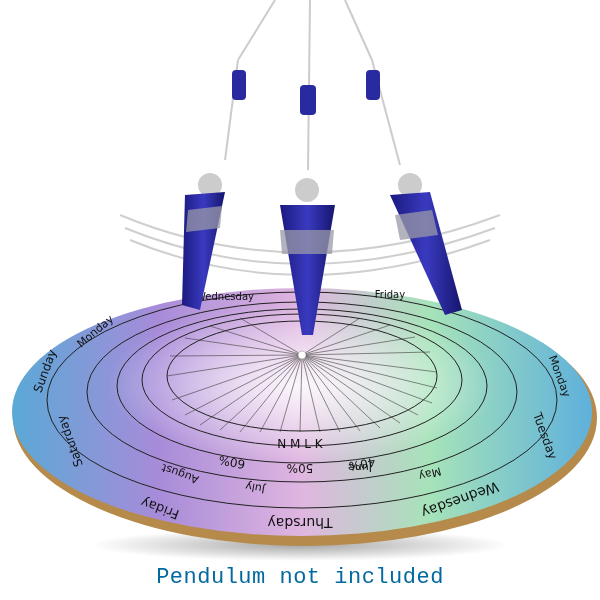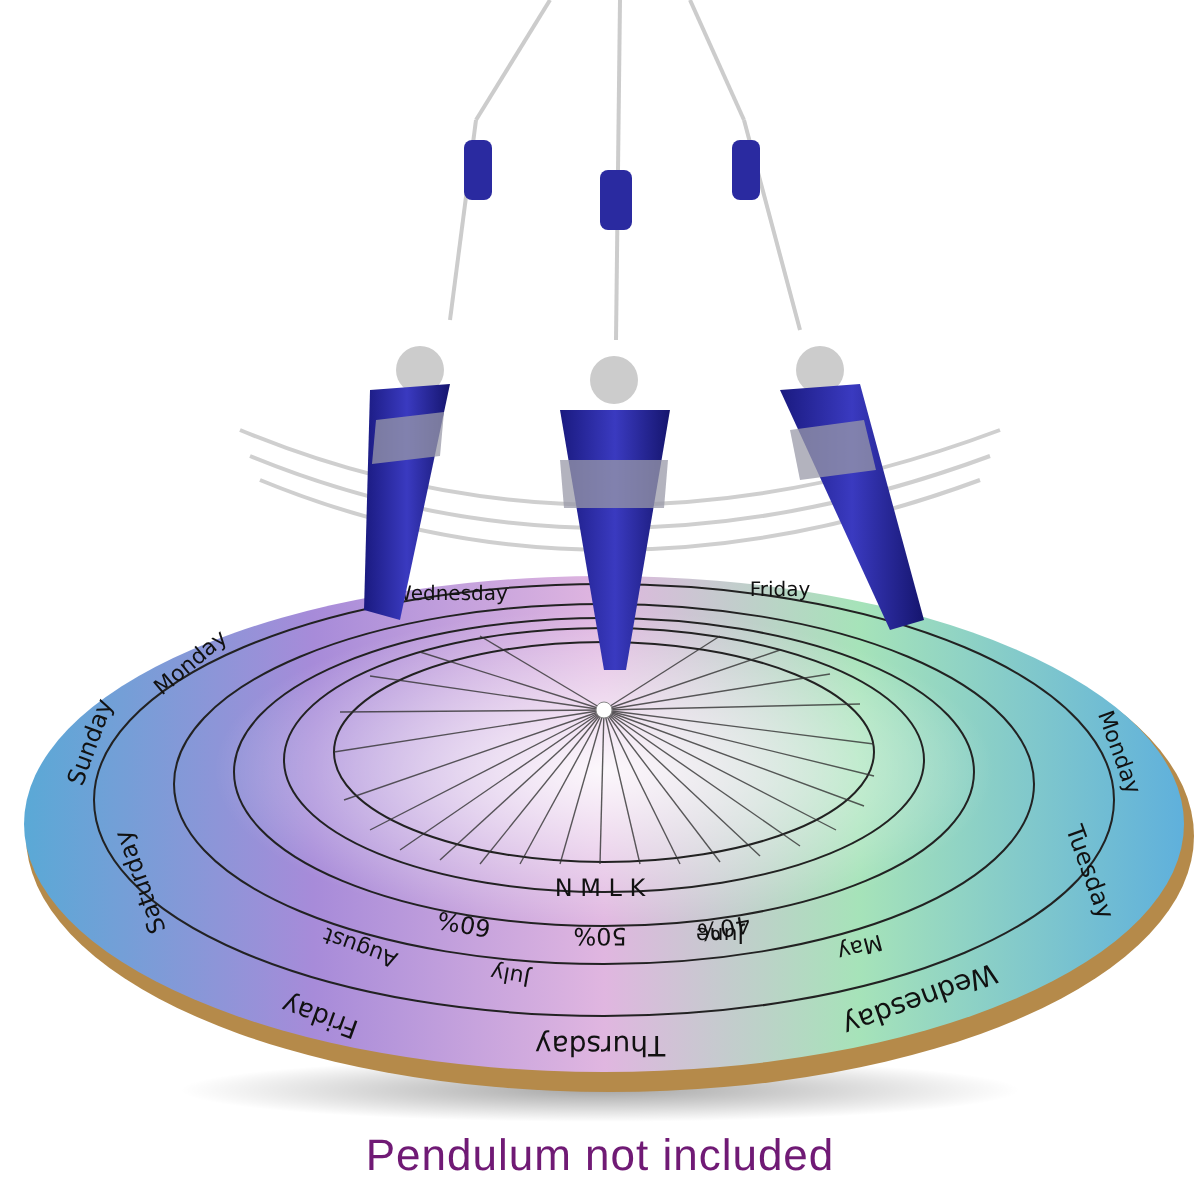--- a/index.html
+++ b/index.html
@@ -1,18 +1,18 @@
 <!DOCTYPE html>
 <html><head>
 <meta charset="utf-8">
 <style>
   html,body{margin:0;padding:0;background:#ffffff;}
   body{width:600px;height:600px;position:relative;overflow:hidden;font-family:"DejaVu Sans",sans-serif;}
   .scene{position:absolute;left:0;top:0;width:600px;height:600px;}
-  .caption{position:absolute;left:0;width:600px;top:565px;text-align:center;font-family:Liberation Sans, sans-serif;font-size:22px;color:#701a75;font-weight:300;letter-spacing:0.5px;}
+  .caption{position:absolute;left:0;width:600px;top:565px;text-align:center;font-family:Liberation Mono, monospace;font-size:22px;color:#0369a1;font-weight:300;letter-spacing:0.5px;}
   svg text{font-family:"DejaVu Sans",sans-serif;}
 </style>
 </head>
 <body>
 
 <div class="scene">
   <svg width="600" height="600" viewBox="0 0 600 600">
     <defs>
       <linearGradient id="boardGrad" x1="0" y1="0" x2="1" y2="0">
         <stop offset="0" stop-color="#5aa9d6"></stop>

